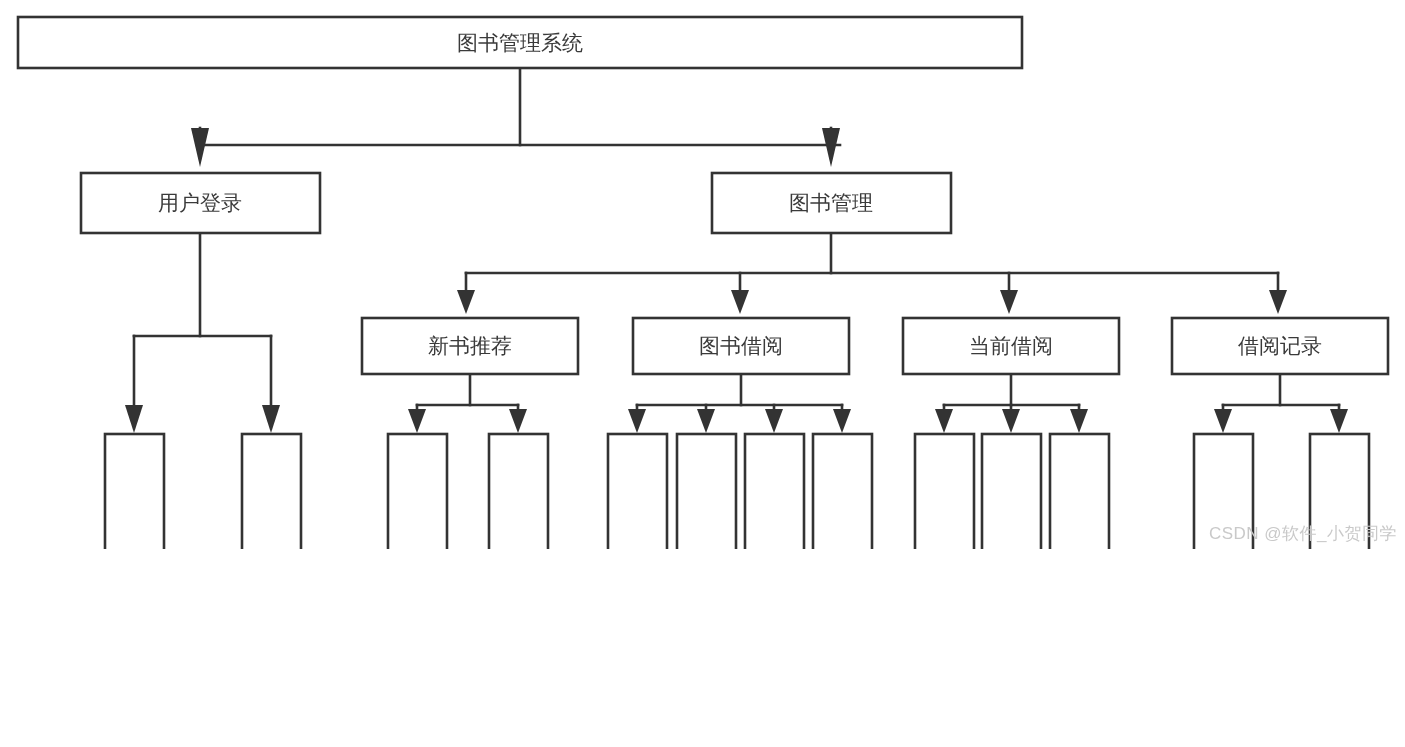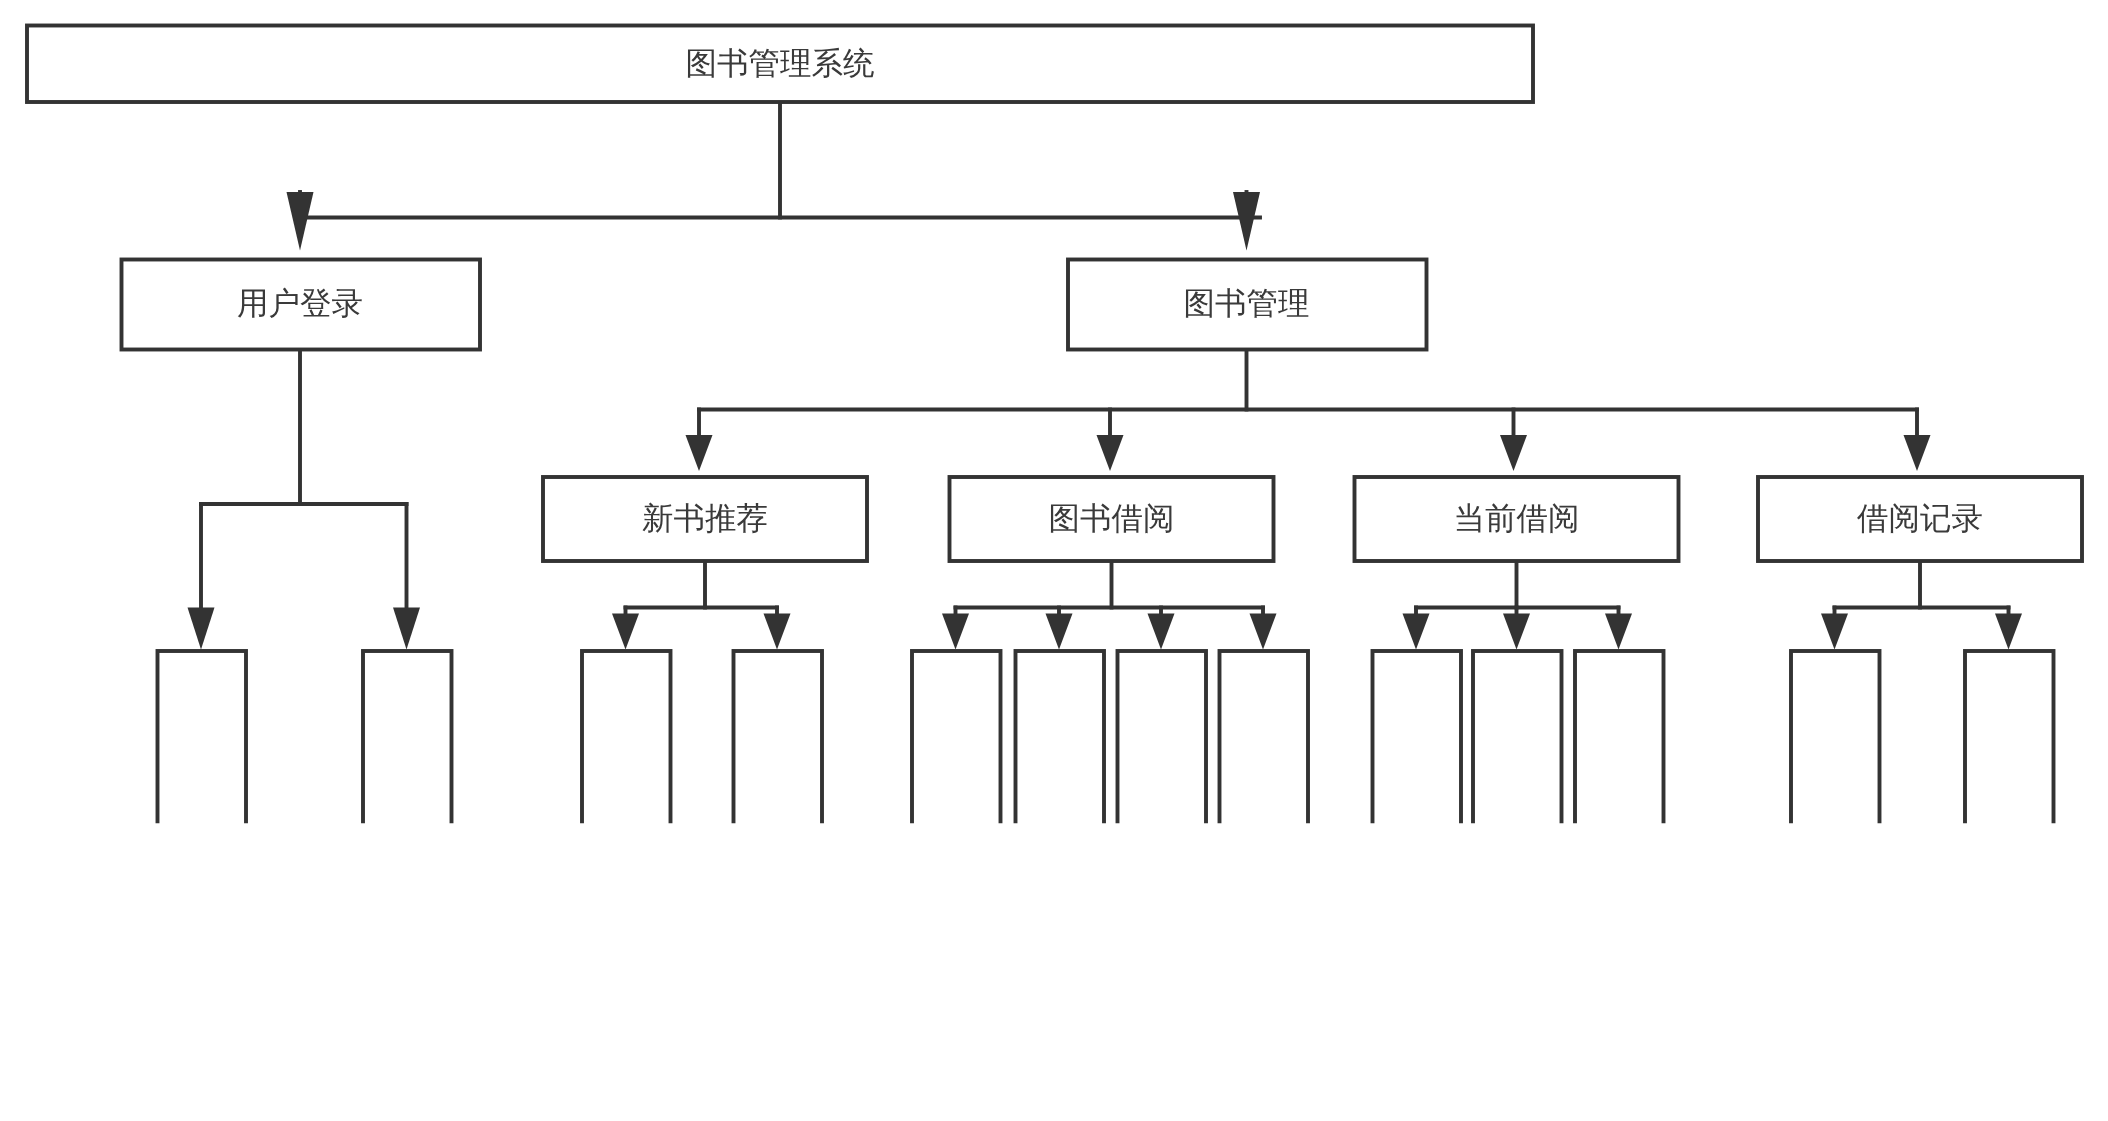--- a/index.html
+++ b/index.html
@@ -228,14 +228,15 @@
   <div class="node-label-v" style="left:915px; top:434px; width:59px; height:299px; display:flex; align-items:center; justify-content:center;">查询图书</div>
 
   <div class="node-label-v" style="left:982px; top:434px; width:59px; height:299px; display:flex; align-items:center; justify-content:center;">归还图书</div>
 
   <div class="node-label-v" style="left:1050px; top:434px; width:59px; height:299px; display:flex; align-items:flex-start; justify-content:center; padding-top:6px; box-sizing:border-box;">确认归还（管理员）</div>
 
   <div class="node-label-v" style="left:1194px; top:434px; width:59px; height:299px; display:flex; align-items:center; justify-content:center;">新增借阅记录</div>
 
   <div class="node-label-v" style="left:1310px; top:434px; width:59px; height:299px; display:flex; align-items:center; justify-content:center;">查询借阅记录</div>
 
+  <div class="watermark">CSDN @软件_小贺同学</div>
 
 </div>
 
 </body></html>

